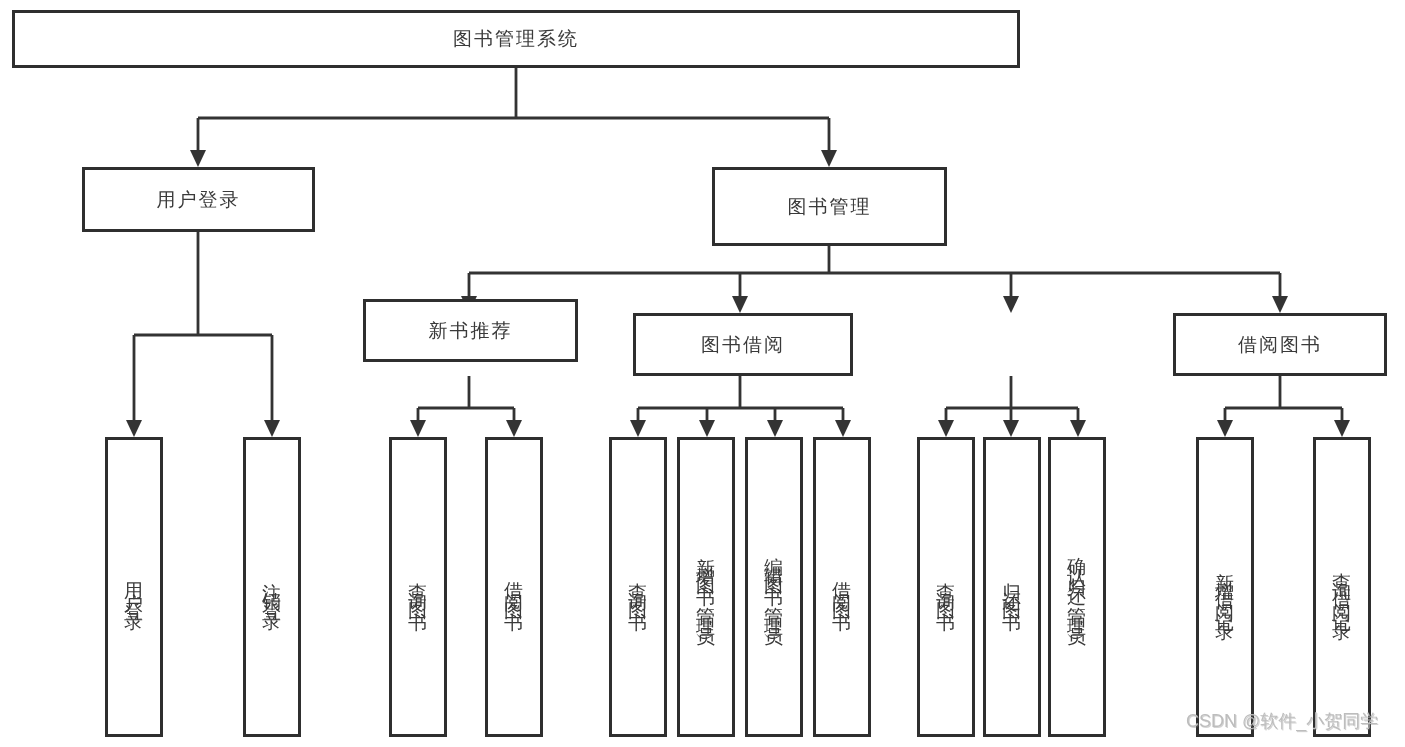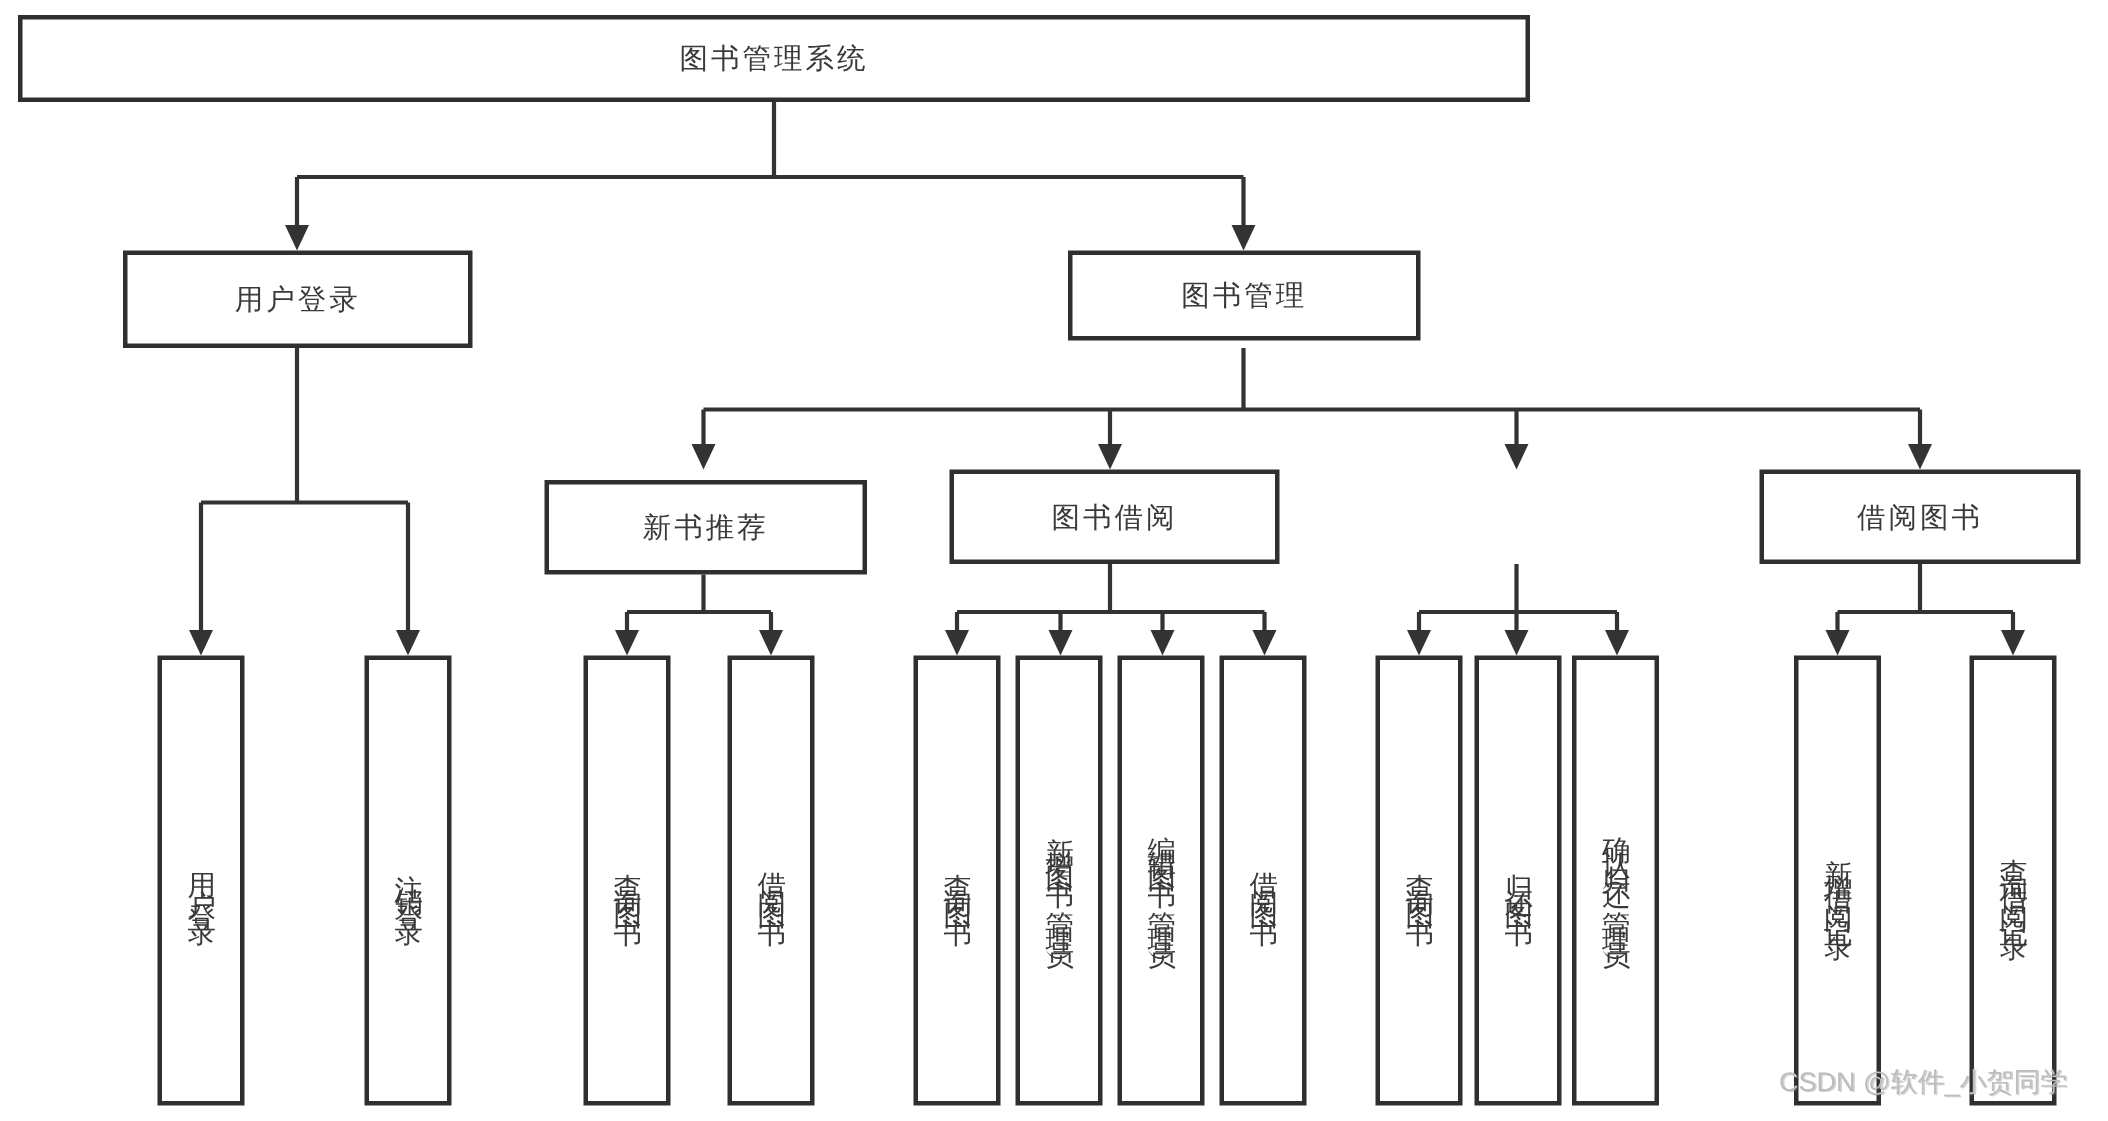--- a/index.html
+++ b/index.html
@@ -90,23 +90,23 @@
       <polygon points="1003,420 1019,420 1011,437"></polygon>
       <polygon points="1070,420 1086,420 1078,437"></polygon>
       <polygon points="1217,420 1233,420 1225,437"></polygon>
       <polygon points="1334,420 1350,420 1342,437"></polygon>
     </g>
   </svg>
 
   <div class="box hbox" style="left:12px; top:10px; width:1008px; height:58px;">图书管理系统</div>
 
   <div class="box hbox" style="left:82px; top:167px; width:233px; height:65px;">用户登录</div>
-  <div class="box hbox" style="left:712px; top:167px; width:235px; height:60px;">图书管理</div>
+  <div class="box hbox" style="left:712px; top:167px; width:235px; height:79px;">图书管理</div>
 
-  <div class="box hbox" style="left:363px; top:320px; width:215px; height:63px;">新书推荐</div>
+  <div class="box hbox" style="left:363px; top:299px; width:215px; height:63px;">新书推荐</div>
   <div class="box hbox" style="left:633px; top:313px; width:220px; height:63px;">图书借阅</div>
   <div class="box hbox" style="left:1173px; top:313px; width:214px; height:63px;">借阅图书</div>
 
   <div class="box vbox" style="left:105px; top:437px; width:58px; height:300px;">用户登录</div>
   <div class="box vbox" style="left:243px; top:437px; width:58px; height:300px;">注销登录</div>
 
   <div class="box vbox" style="left:389px; top:437px; width:58px; height:300px;">查询图书</div>
   <div class="box vbox" style="left:485px; top:437px; width:58px; height:300px;">借阅图书</div>
 
   <div class="box vbox" style="left:609px; top:437px; width:58px; height:300px;">查询图书</div>

